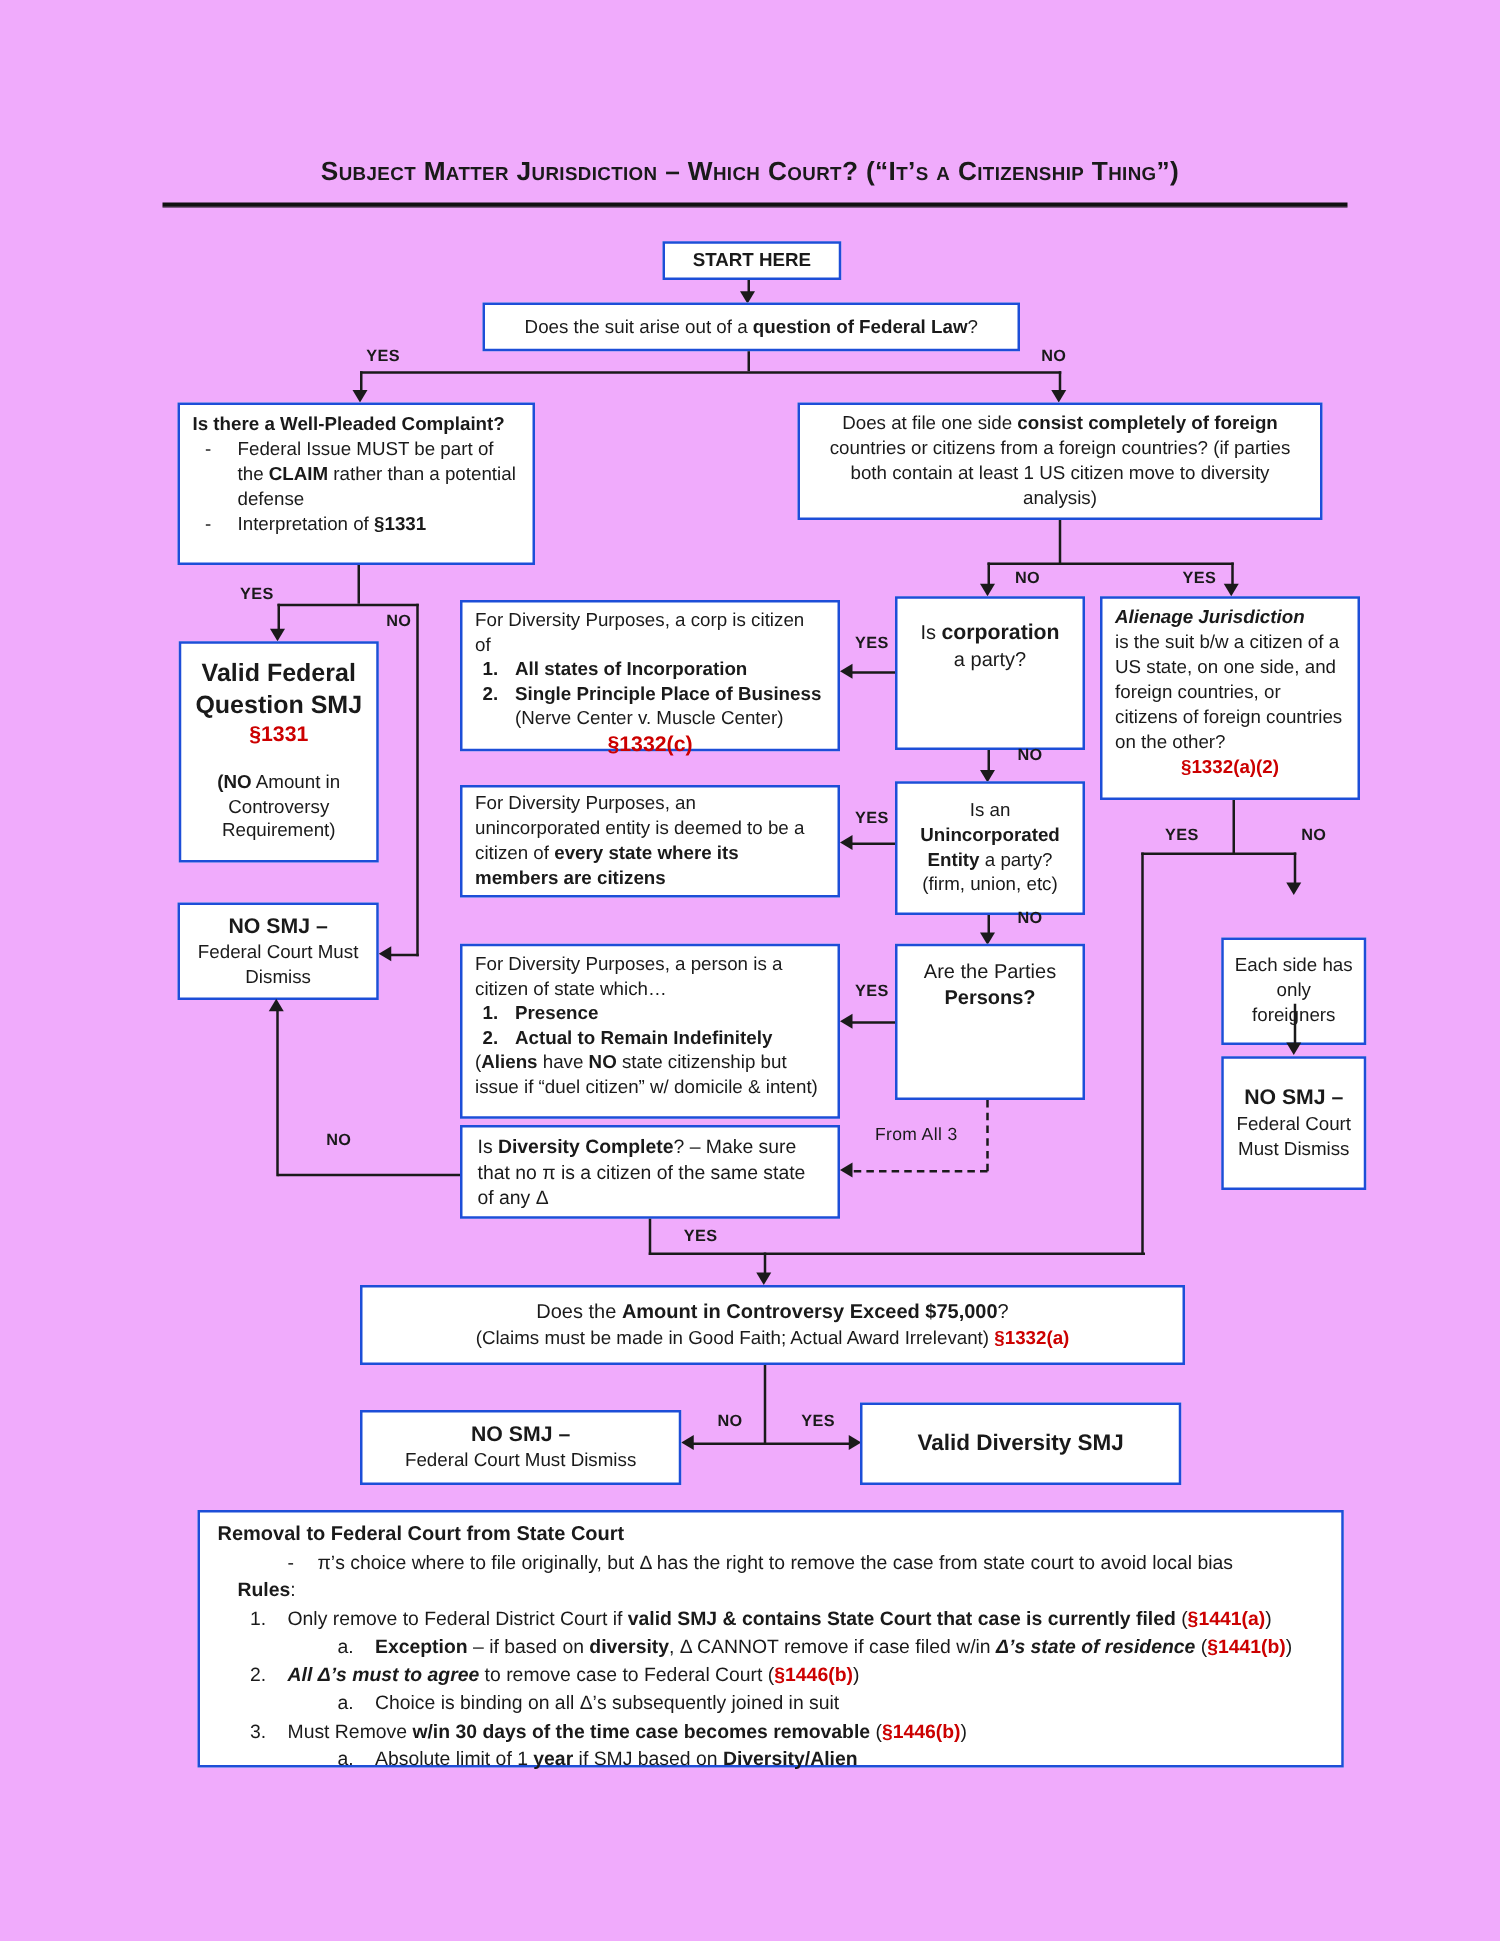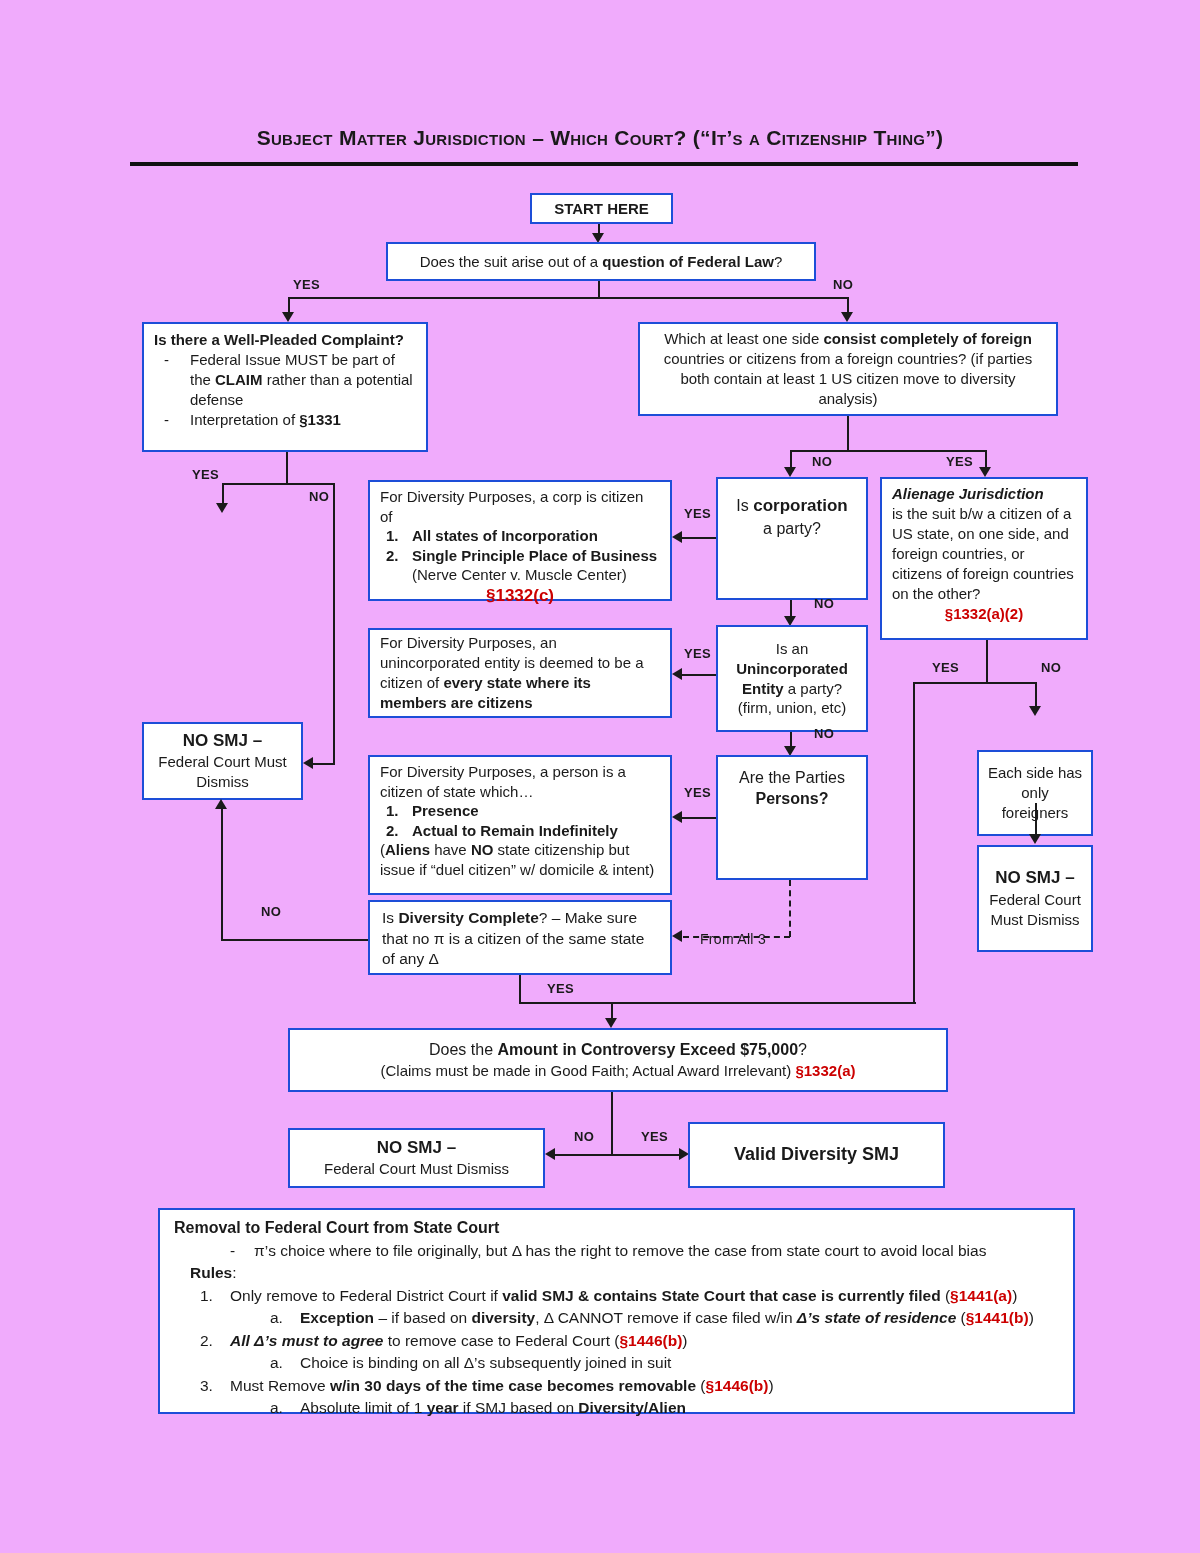--- a/index.html
+++ b/index.html
@@ -63,33 +63,38 @@
       <span class="m">-</span>
       <span><span>Federal Issue MUST be part of the </span><span class="b">CLAIM</span><span> rather than a potential defense</span></span>
     </div>
     <div class="hang" style="padding-left:10px;">
       <span class="m">-</span>
       <span><span>Interpretation of </span><span class="b">§1331</span></span>
     </div>
   </div>
 
   <div class="box ctr vc" style="left:638px;top:322px;width:420px;height:94px;padding:4px 14px;">
-    <div><span>Which at least one side </span><span class="b">consist completely of foreign</span><span> countries or citizens from a foreign countries? (if parties both contain at least 1 US citizen move to diversity analysis)</span></div>
+    <div><span>Does at file one side </span><span class="b">consist completely of foreign</span><span> countries or citizens from a foreign countries? (if parties both contain at least 1 US citizen move to diversity analysis)</span></div>
   </div>
 
   <div class="vl" style="left:286px;top:452px;height:31px;"></div>
   <div class="hl" style="left:222px;top:483px;width:113px;"></div>
   <div class="vl" style="left:222px;top:483px;height:22px;"></div>
   <div class="ad" style="left:216px;top:503px;"></div>
   <div class="vl" style="left:333px;top:483px;height:282px;"></div>
   <div class="hl" style="left:312px;top:763px;width:23px;"></div>
   <div class="al" style="left:303px;top:757px;"></div>
   <span class="lbl" style="left:192px;top:467px;">YES</span>
   <span class="lbl" style="left:309px;top:489px;">NO</span>
 
+  <div class="box ctr" style="left:143px;top:513px;width:160px;height:177px;padding-top:12px;">
+    <div class="b" style="font-size:20px;line-height:1.25;">Valid Federal Question SMJ</div>
+    <div class="red" style="font-size:17px;">§1331</div>
+    <div style="margin-top:16px;"><span class="b">(</span><span class="b">NO</span><span> Amount in Controversy Requirement)</span></div>
+  </div>
 
   <div class="box ctr vc" style="left:142px;top:722px;width:161px;height:78px;">
     <div><span class="b" style="font-size:17px;">NO SMJ –</span><br><span>Federal Court Must Dismiss</span></div>
   </div>
   <div class="vl" style="left:221px;top:808px;height:133px;"></div>
   <div class="au" style="left:215px;top:799px;"></div>
   <div class="hl" style="left:222px;top:939px;width:147px;"></div>
   <span class="lbl" style="left:261px;top:904px;">NO</span>
 
   <div class="vl" style="left:847px;top:416px;height:36px;"></div>
@@ -160,21 +165,21 @@
   <div class="box ctr" style="left:716px;top:755px;width:152px;height:125px;padding-top:10px;font-size:16px;">
     <div><span>Are the Parties </span><br><span class="b">Persons</span><span class="b">?</span></div>
   </div>
   <div class="hl" style="left:681px;top:817px;width:35px;"></div>
   <div class="al" style="left:672px;top:811px;"></div>
   <span class="lbl" style="left:684px;top:785px;">YES</span>
 
   <div class="dv" style="left:789px;top:880px;height:57px;"></div>
   <div class="dh" style="left:683px;top:936px;width:107px;"></div>
   <div class="al" style="left:672px;top:930px;"></div>
-  <span class="lbl" style="left:700px;top:899px;font-weight:normal;font-size:14px;margin-top:32px;">From All 3</span>
+  <span class="lbl" style="left:700px;top:899px;font-weight:normal;font-size:14px;">From All 3</span>
 
   <div class="box" style="left:368px;top:900px;width:304px;height:75px;padding:6px 12px;font-size:15.5px;">
     <div><span>Is </span><span class="b">Diversity Complete</span><span>? – Make sure that no π is a citizen of the same state of any Δ</span></div>
   </div>
   <div class="vl" style="left:519px;top:975px;height:29px;"></div>
   <div class="hl" style="left:519px;top:1002px;width:397px;"></div>
   <div class="vl" style="left:611px;top:1002px;height:18px;"></div>
   <div class="ad" style="left:605px;top:1018px;"></div>
   <span class="lbl" style="left:547px;top:981px;">YES</span>
 

